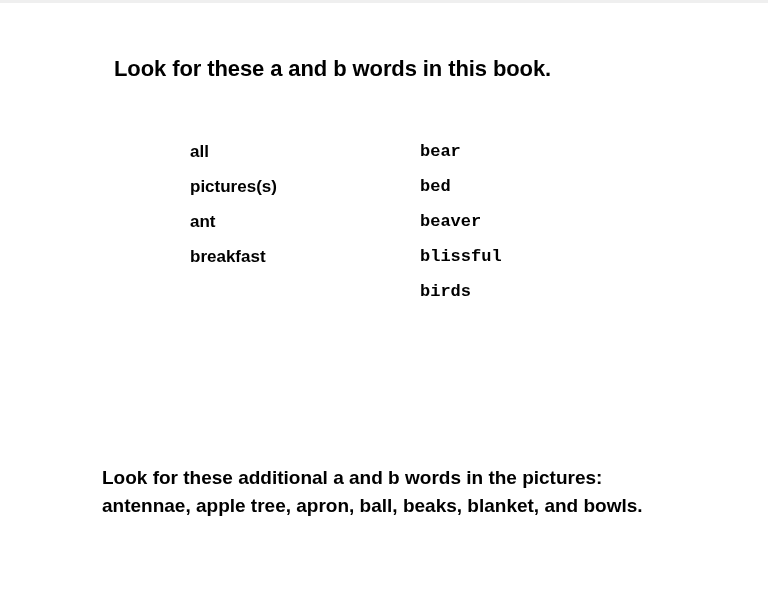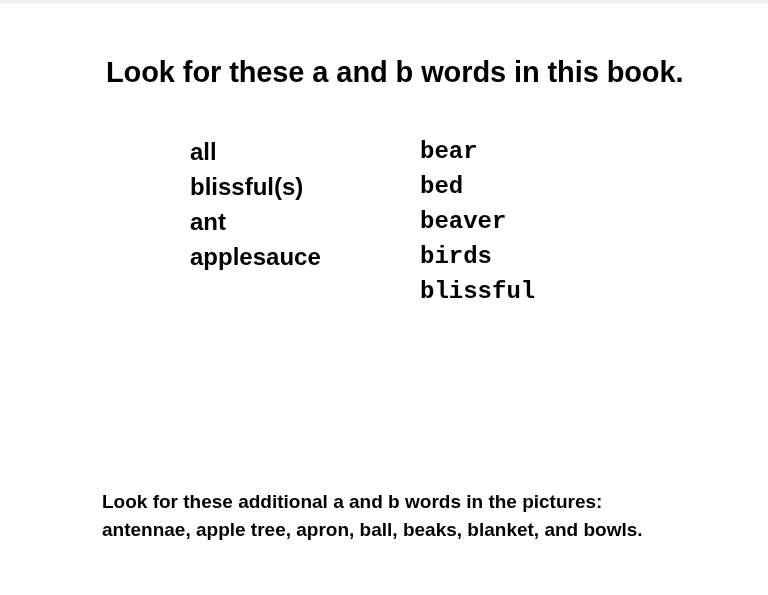--- a/index.html
+++ b/index.html
@@ -25,23 +25,23 @@
   }
   .page {
     position: absolute;
     top: 0;
     left: 0;
     width: 768px;
     height: 595px;
   }
   .heading {
     position: absolute;
-    left: 106px;
+    left: 114px;
     top: 56px;
-    font-size: 29px;
+    font-size: 22px;
     font-weight: bold;
     letter-spacing: -0.1px;
     white-space: nowrap;
   }
   .heading .hl {
     font-weight: bold;
   }
   .heading .nm {
     font-weight: bold;
   }
@@ -51,65 +51,64 @@
     left: 0;
     width: 768px;
   }
   .col {
     position: absolute;
     top: 0;
   }
   .col-a { left: 190px; }
   .col-b { left: 420px; font-family: Liberation Mono, monospace; }
   .word {
-    font-size: 24px;
+    font-size: 17px;
     font-weight: bold;
     line-height: 35px;
     white-space: nowrap;
   }
   .footnote {
     position: absolute;
     left: 102px;
     top: 464px;
     width: 560px;
     font-size: 19px;
     font-weight: bold;
     line-height: 28px;
-    margin-top: 24px;
   }
   .footnote .b {
     font-weight: bold;
   }
 </style>
 </head>
 <body>
 
 <div class="page">
 
   <div class="top-rule"></div>
 
   <div class="heading">
     <span class="nm">Look for these </span><span class="hl">a</span><span class="nm"> and </span><span class="hl">b</span><span class="nm"> words in this book.</span>
   </div>
 
   <div class="columns">
 
     <div class="col col-a">
       <div class="word">all</div>
-      <div class="word">blissful(s)</div>
+      <div class="word">pictures(s)</div>
       <div class="word">ant</div>
-      <div class="word">applesauce</div>
+      <div class="word">breakfast</div>
     </div>
 
     <div class="col col-b">
       <div class="word">bear</div>
       <div class="word">bed</div>
       <div class="word">beaver</div>
+      <div class="word">blissful</div>
       <div class="word">birds</div>
-      <div class="word">blissful</div>
     </div>
 
   </div>
 
   <div class="footnote">
     <span>Look for these additional </span><span class="b">a</span><span> and </span><span class="b">b</span><span> words in the pictures: antennae, apple tree, apron, ball, beaks, blanket, and bowls.</span>
   </div>
 
 </div>
 

